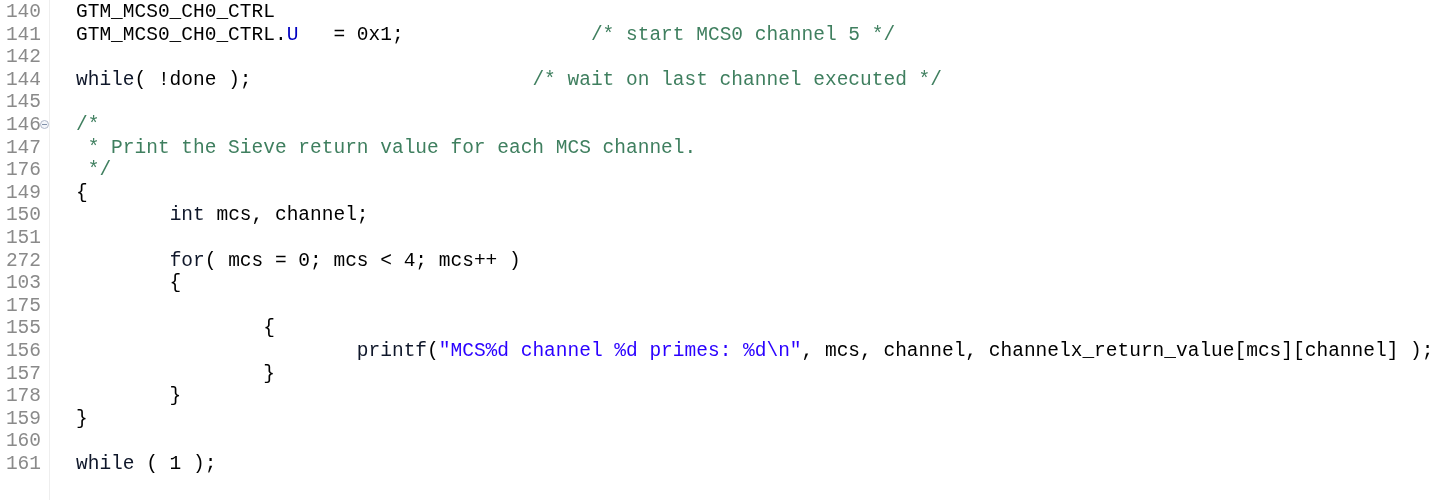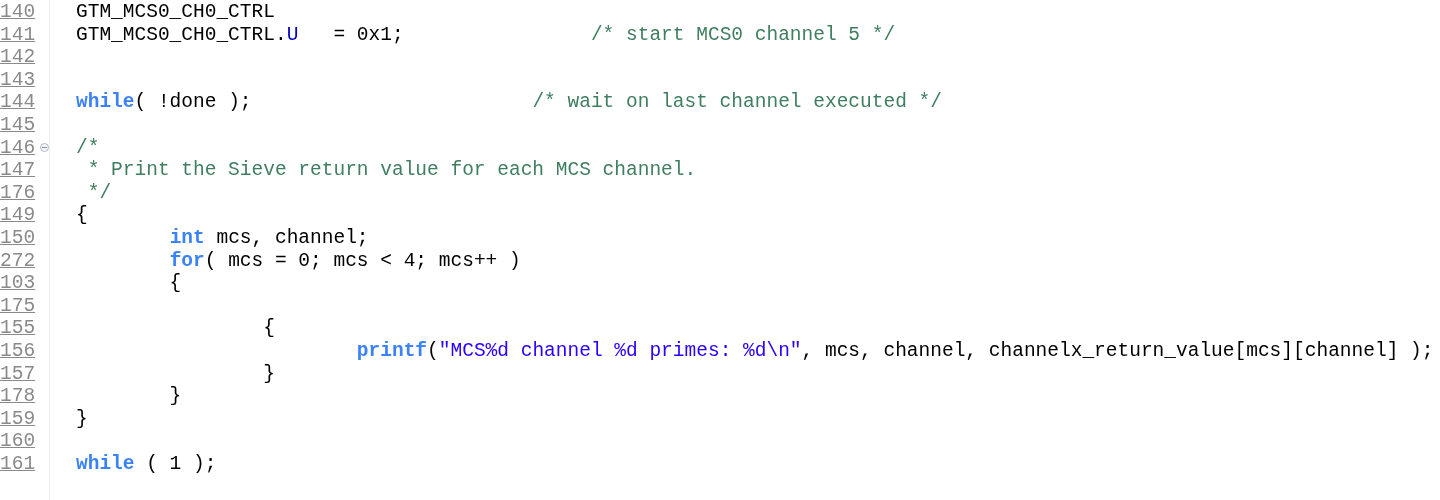--- a/index.html
+++ b/index.html
@@ -36,23 +36,22 @@
     }
     .line {
       position: relative;
       height: 22.6px;
       white-space: pre;
     }
     .ln {
       position: absolute;
       left: 0;
       width: 41px;
-      text-align: left;
+      text-align: right;
       color: #8a8a8a;
-      text-decoration: underline;
     }
     .fold {
       position: absolute;
       left: 40px;
       top: 6px;
       width: 9px;
       height: 9px;
       border-radius: 50%;
       border: 1px solid #b0b8c8;
       box-sizing: border-box;
@@ -65,42 +64,42 @@
       right: 1px;
       top: 3px;
       height: 1px;
       background: #8090a8;
     }
     .src {
       position: absolute;
       left: 76px;
       color: #000000;
     }
-    .kw { color: #3b82f6; font-weight: bold; }
+    .kw { color: #0f172a; font-weight: normal; }
     .cm { color: #3f7f5f; }
     .str { color: #2a00ff; }
     .fld { color: #0000c0; }
   </style>
 </head>
 <body>
 
 <div class="editor">
   <div class="gutter"></div>
   <div class="code" id="code">
       <div class="line"><span class="ln">140</span><span class="src"><span>GTM_MCS0_CH0_CTRL</span></span></div>
       <div class="line"><span class="ln">141</span><span class="src"><span>GTM_MCS0_CH0_CTRL.</span><span class="fld">U</span><span>   = 0x1;                </span><span class="cm">/* start MCS0 channel 5 */</span></span></div>
       <div class="line"><span class="ln">142</span><span class="src"></span></div>
-      <div class="line"><span class="ln">143</span><span class="src"></span></div>
       <div class="line"><span class="ln">144</span><span class="src"><span class="kw">while</span><span>( !done );                        </span><span class="cm">/* wait on last channel executed */</span></span></div>
       <div class="line"><span class="ln">145</span><span class="src"></span></div>
       <div class="line"><span class="ln">146</span><span class="fold"></span><span class="src"><span class="cm">/*</span></span></div>
       <div class="line"><span class="ln">147</span><span class="src"><span class="cm"> * Print the Sieve return value for each MCS channel.</span></span></div>
       <div class="line"><span class="ln">176</span><span class="src"><span class="cm"> */</span></span></div>
       <div class="line"><span class="ln">149</span><span class="src"><span>{</span></span></div>
       <div class="line"><span class="ln">150</span><span class="src"><span>        </span><span class="kw">int</span><span> mcs, channel;</span></span></div>
+      <div class="line"><span class="ln">151</span><span class="src"></span></div>
       <div class="line"><span class="ln">272</span><span class="src"><span>        </span><span class="kw">for</span><span>( mcs = 0; mcs &lt; 4; mcs++ )</span></span></div>
       <div class="line"><span class="ln">103</span><span class="src"><span>        {</span></span></div>
       <div class="line"><span class="ln">175</span></div>
       <div class="line"><span class="ln">155</span><span class="src"><span>                {</span></span></div>
       <div class="line"><span class="ln">156</span><span class="src"><span>                        </span><span class="kw">printf</span><span>(</span><span class="str">"MCS%d channel %d primes: %d\n"</span><span>, mcs, channel, channelx_return_value[mcs][channel] );</span></span></div>
       <div class="line"><span class="ln">157</span><span class="src"><span>                }</span></span></div>
       <div class="line"><span class="ln">178</span><span class="src"><span>        }</span></span></div>
       <div class="line"><span class="ln">159</span><span class="src"><span>}</span></span></div>
       <div class="line"><span class="ln">160</span><span class="src"></span></div>
       <div class="line"><span class="ln">161</span><span class="src"><span class="kw">while</span><span> ( 1 );</span></span></div>

